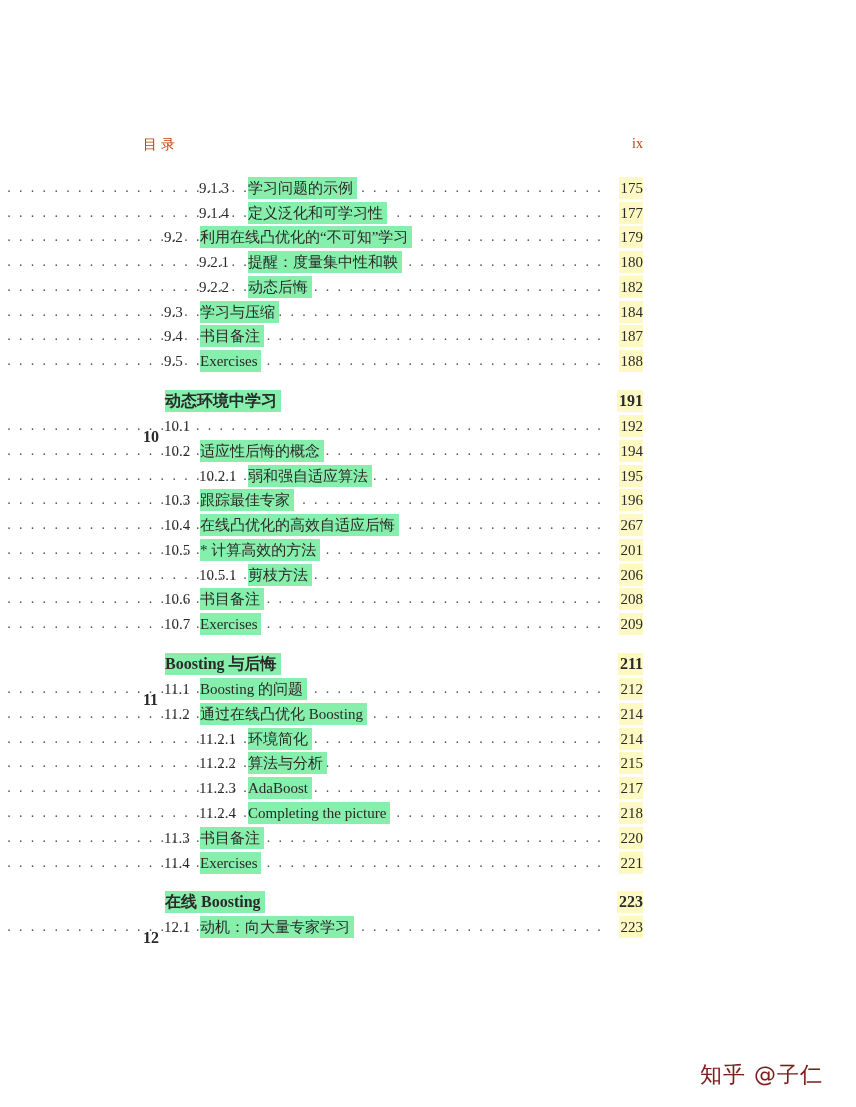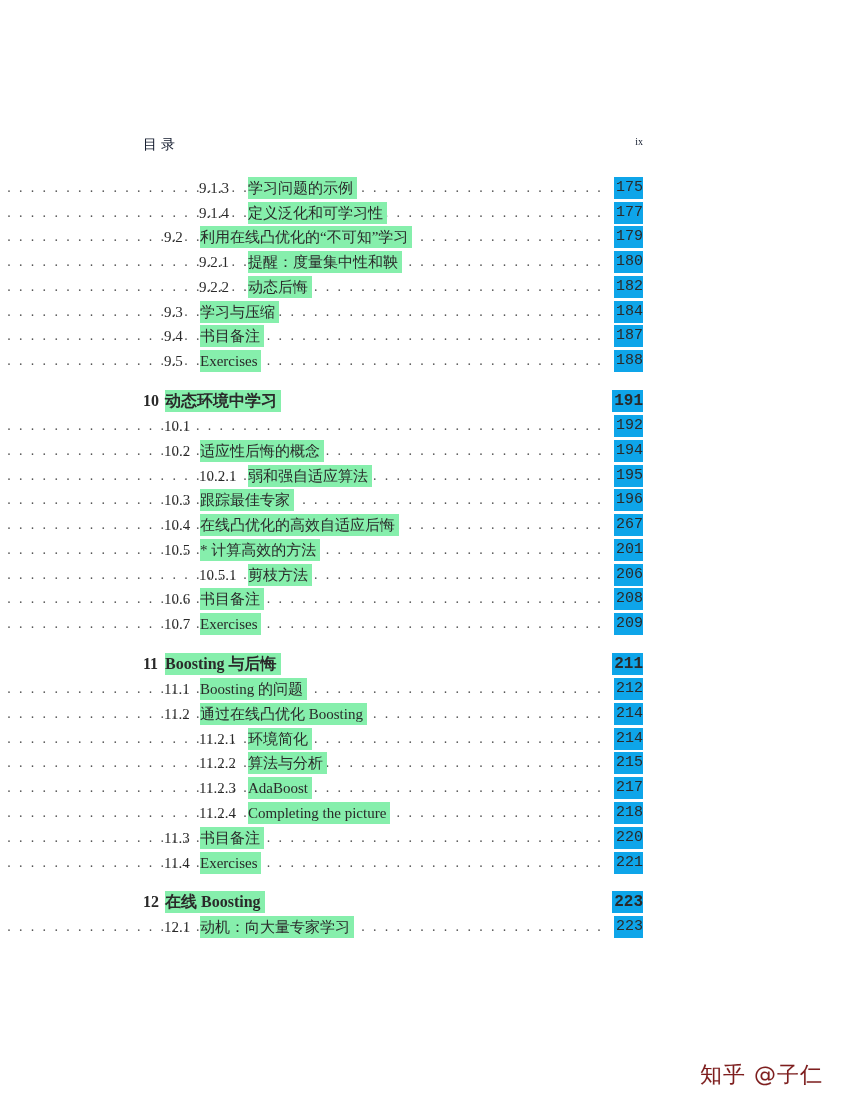--- a/index.html
+++ b/index.html
@@ -20,31 +20,31 @@
       left: 0; top: 0;
       width: 856px; height: 1107px;
     }
     .running-head {
       position: absolute;
       left: 143px;
       top: 136px;
       width: 500px;
       height: 20px;
       font-size: 14px;
-      color: #0f172a;
+      color: #c2410c;
     }
     .running-head .rh-title {
       position: absolute;
       left: 0; top: 0;
       letter-spacing: 4px;
     }
     .running-head .rh-page {
       position: absolute;
       right: 0; top: 0;
-      font-size: 10px;
+      font-size: 14px;
     }
     .toc {
       position: absolute;
       left: 143px;
       top: 0;
       width: 500px;
     }
     .row {
       position: absolute;
       left: 0;
@@ -72,34 +72,33 @@
       overflow: hidden;
       direction: rtl;
       color: #555;
       letter-spacing: 8.3px;
       font-size: 14px;
     }
     .row .pg {
       position: absolute;
       right: 0;
       top: 0;
-      background: #0ea5e9;
+      background: #fef9c3;
       padding-left: 2px;
-      font-family: Liberation Mono, monospace;
     }
     
     .lvl1 .num { left: 21px; }
     .lvl1 .title { left: 57px; }
     .lvl2 .num { left: 56px; }
     .lvl2 .title { left: 105px; }
     .chapter {
       font-weight: bold;
       font-size: 16px;
     }
-    .chapter .num { left: 0; }
+    .chapter .num { left: 0; margin-top: 36px; }
     .chapter .title { left: 22px; }
     .watermark {
       position: absolute;
       left: 700px;
       top: 1060px;
       font-family: "DejaVu Sans", sans-serif;
       font-size: 22px;
       color: #7f1d1d;
       letter-spacing: 1px;
       text-shadow: 0 0 1px #ddd;

